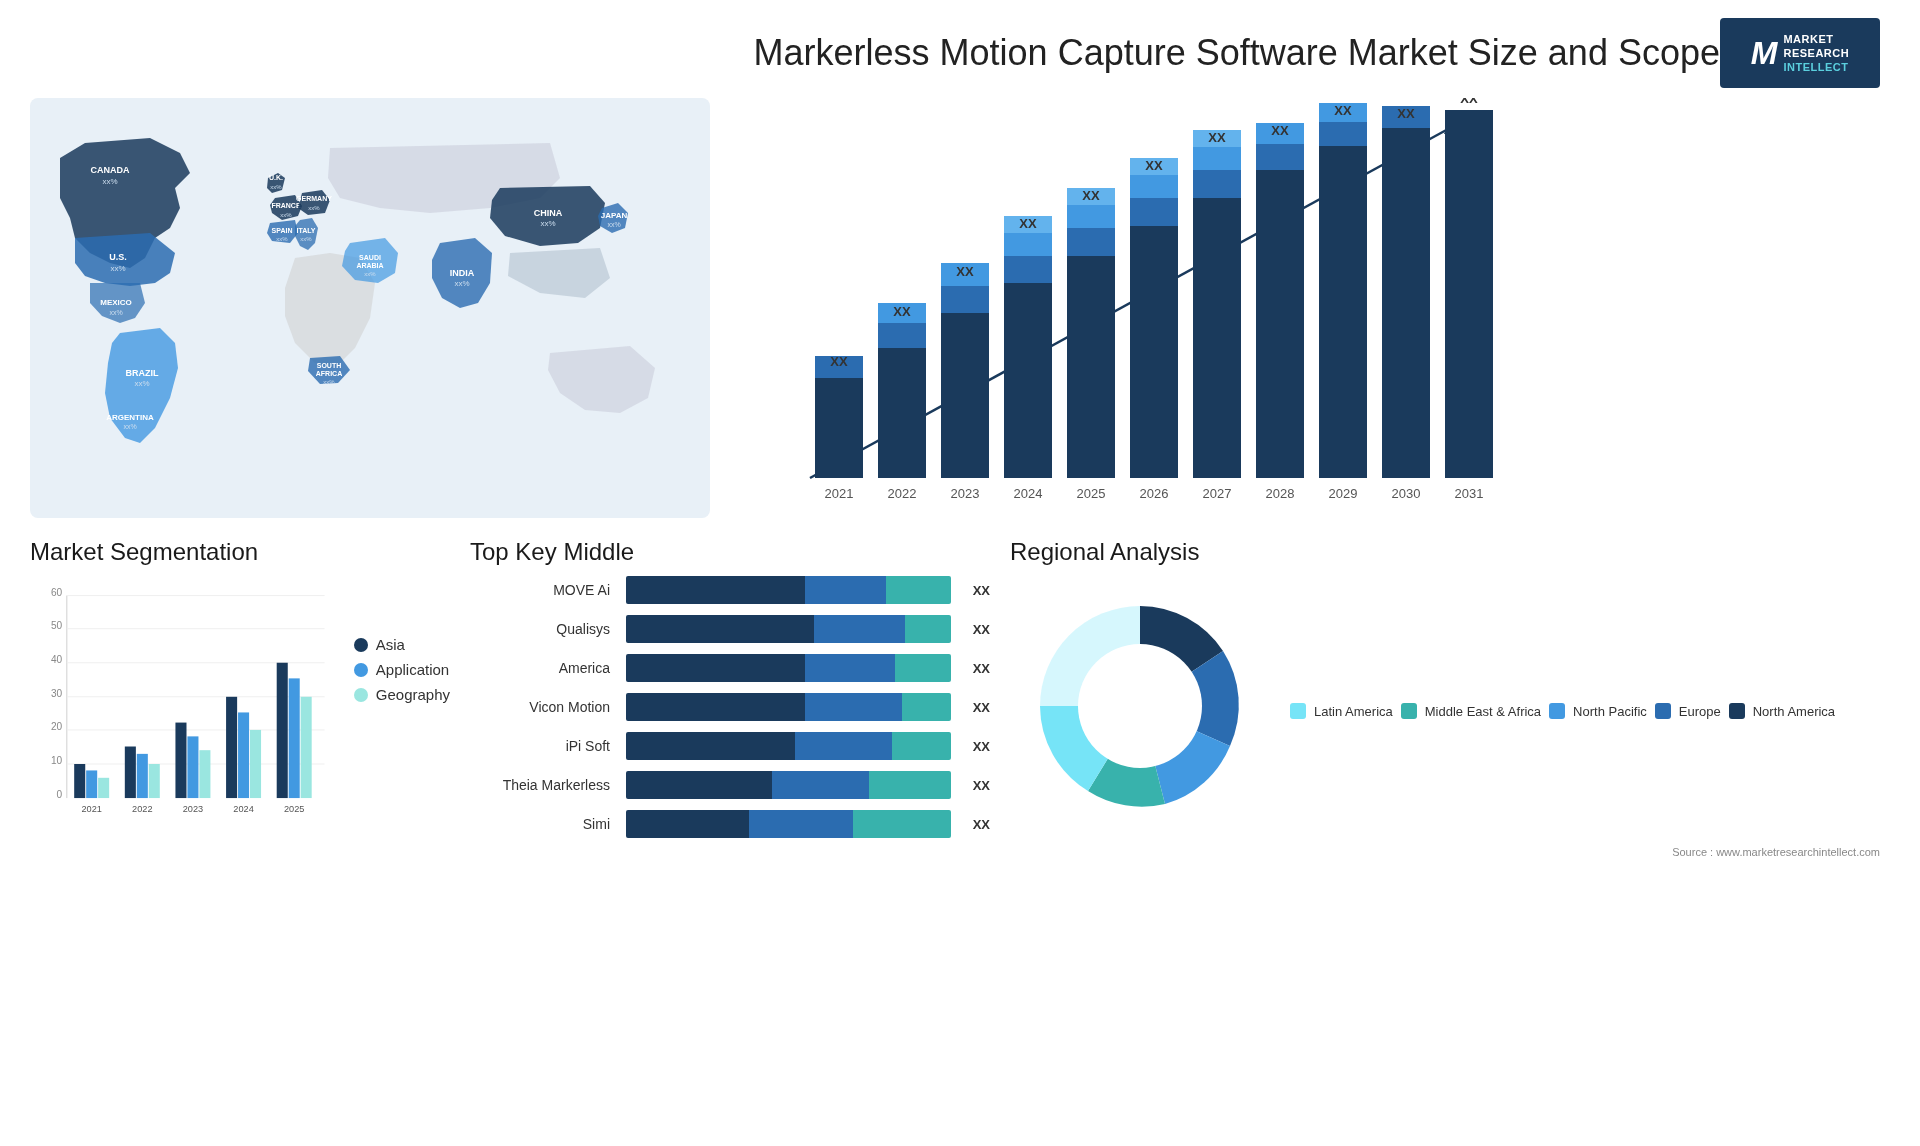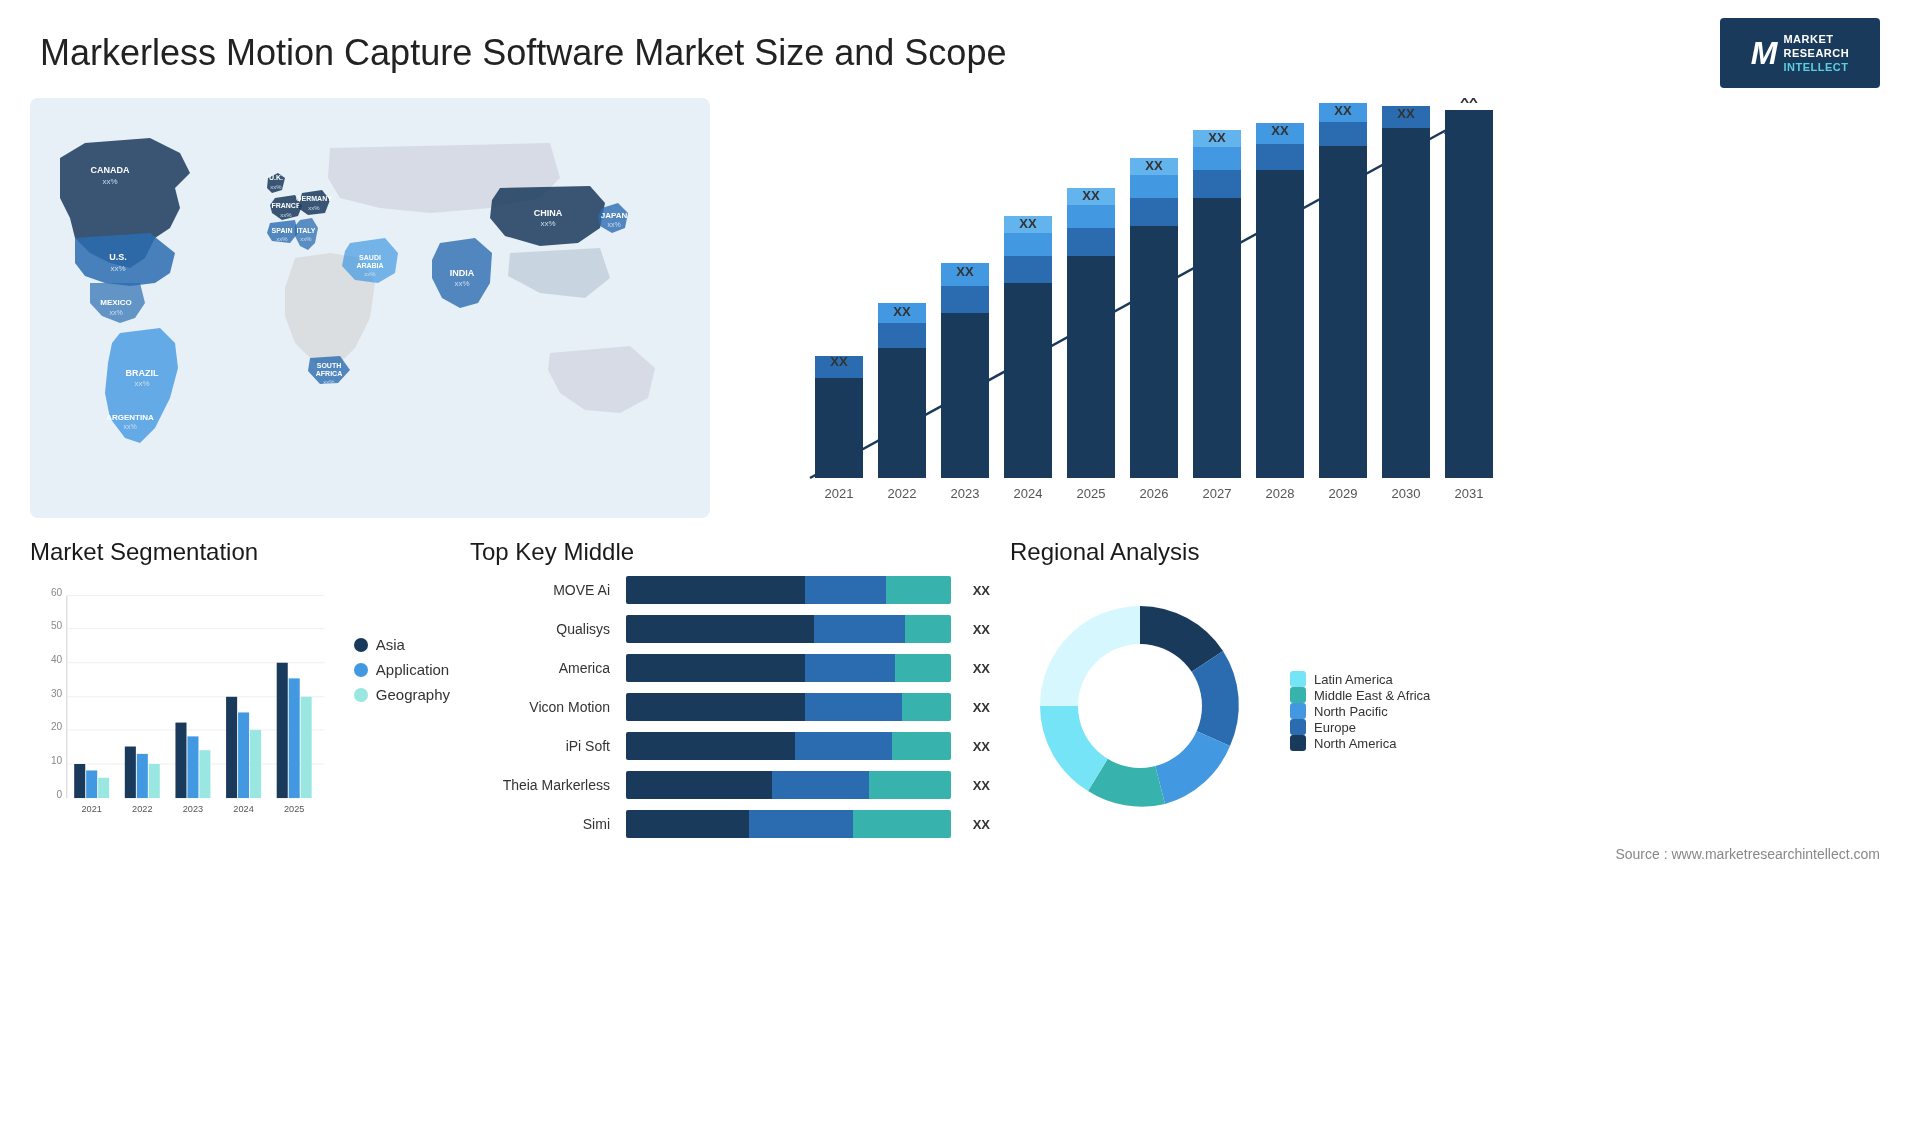--- a/index.html
+++ b/index.html
@@ -8,21 +8,21 @@
       height: 1146px;
       background: #fff;
       font-family: Arial, sans-serif;
       overflow: hidden;
       position: relative;
     }
 
     
     .header {
       display: flex;
-      justify-content: space-between;
+      justify-content: flex-end;
       align-items: center;
       padding: 18px 40px 10px 40px;
     }
     .main-title {
       font-size: 36px;
       font-weight: 400;
       color: #222;
     }
     .logo-area {
       display: flex;
@@ -109,21 +109,21 @@
       flex-shrink: 0;
     }
 
     
     .regional-section {
       flex: 1;
     }
 
     
     .source-text {
-      font-size: 14px;
+      font-size: 11px;
       color: #888;
       text-align: right;
       padding-right: 10px;
       margin-top: 4px;
     }
 
     
     .legend {
       display: flex;
       flex-direction: column;
@@ -180,22 +180,22 @@
     .player-xx {
       font-size: 13px;
       color: #333;
       margin-left: 6px;
       font-weight: 600;
     }
 
     
     .regional-legend {
       display: flex;
-      flex-direction: column;
-      gap: 0;
+      flex-direction: row;
+      gap: 8px;
       margin-top: 10px;
     }
     .regional-legend-item {
       display: flex;
       align-items: center;
       gap: 8px;
       font-size: 13px;
       color: #333;
     }
     .regional-legend-color {

